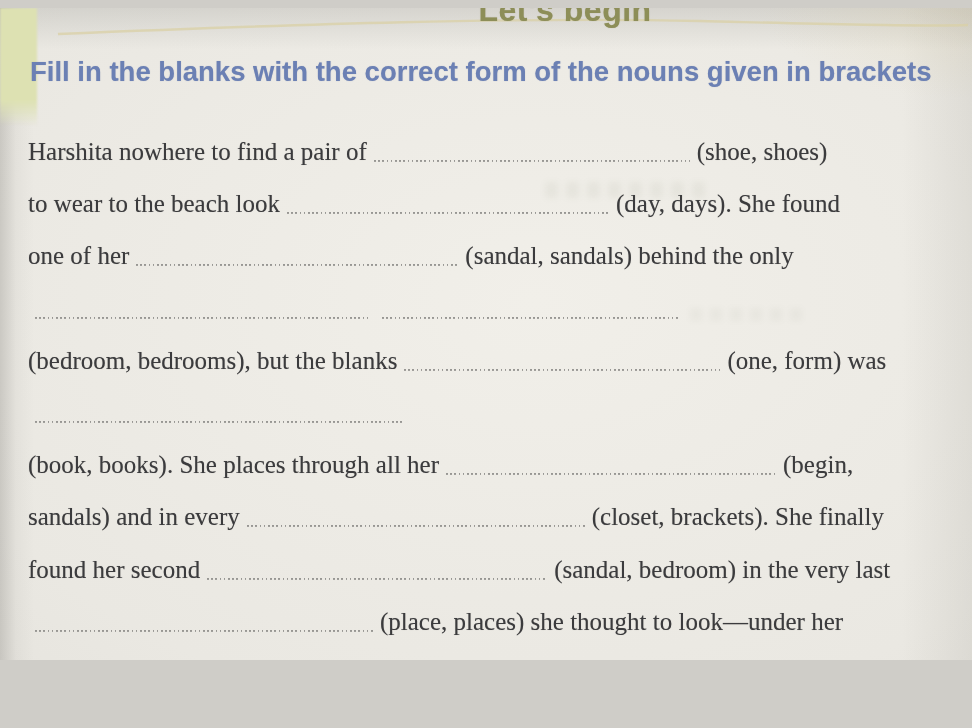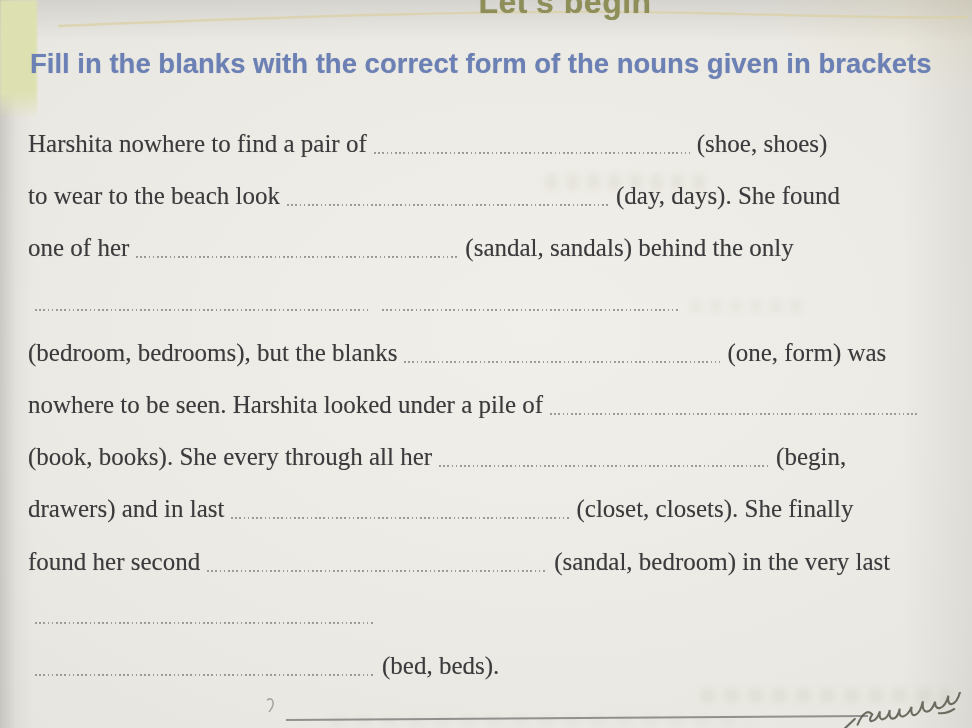--- a/index.html
+++ b/index.html
@@ -1,26 +1,27 @@
 <!DOCTYPE html>
 <html style="--accent-olive: #8d8e58; --heading-blue: #6b80b4; --ink: #3b3b3d; --dots: #8e8d8a; --strip-green: #dde1b2; --rule-tan: #d9d0a6;"><head>
 <meta charset="utf-8">
 <style>
   html,body{margin:0;padding:0;background:#cfcdc8;}
   .photo{
     position:relative;
-    width:972px;height:728px;
+    width:972px;height:652px;
     overflow:hidden;
     background:
       radial-gradient(300px 130px at 100% 0%, rgba(216,205,170,.30), transparent 70%),
       linear-gradient(90deg, rgba(105,103,98,.25), rgba(105,103,98,.06) 16px, transparent 34px),
       linear-gradient(180deg, rgba(100,100,95,.16), transparent 42px),
       linear-gradient(270deg, rgba(140,138,130,.14), transparent 70px),
       radial-gradient(1150px 760px at 55% 45%, #f1efe9 0%, #eae8e2 55%, #e1dfd9 92%);
     font-family:"Liberation Serif", serif;
+    margin-top:8px;
   }
   .green-strip{
     position:absolute;left:0;top:0;width:37px;height:118px;
     background:linear-gradient(180deg, var(--strip-green), var(--strip-green) 78%, rgba(221,225,178,0));
     filter:blur(1.2px);
   }
   .banner{
     position:absolute;top:-16px;left:160px;width:810px;
     text-align:center;
     font-family:"Liberation Sans", sans-serif;
@@ -79,25 +80,25 @@
   <div class="banner">Let’s begin</div>
 
   <h1 class="prompt">Fill in the blanks with the correct form of the nouns given in brackets</h1>
 
   <div class="body">
       <div class="line"><span class="seg">Harshita nowhere to find a pair of</span><span class="blank" style="width: 316px;"></span><span class="seg">(shoe, shoes)</span></div>
       <div class="line"><span class="seg">to wear to the beach look</span><span class="blank" style="width: 322px;"></span><span class="seg">(day, days). She found</span></div>
       <div class="line"><span class="seg">one of her</span><span class="blank" style="width: 322px;"></span><span class="seg">(sandal, sandals) behind the only</span></div>
       <div class="line"><span class="blank" style="width: 333px;"></span><span class="blank" style="width: 296px;"></span></div>
       <div class="line"><span class="seg">(bedroom, bedrooms), but the blanks</span><span class="blank" style="width: 316px;"></span><span class="seg">(one, form) was</span></div>
-      <div class="line"><span class="seg">nowhere to be seen. Harshita looked under a pile of</span><span class="blank" style="width: 370px;"></span></div>
-      <div class="line"><span class="seg">(book, books). She every through all her</span><span class="blank" style="width: 330px;"></span><span class="seg">(begin,</span></div>
-      <div class="line"><span class="seg">drawers) and in last</span><span class="blank" style="width: 338px;"></span><span class="seg">(closet, closets). She finally</span></div>
+      <div class="line"><span class="blank" style="width: 370px;"></span></div>
+      <div class="line"><span class="seg">(book, books). She places through all her</span><span class="blank" style="width: 330px;"></span><span class="seg">(begin,</span></div>
+      <div class="line"><span class="seg">sandals) and in every</span><span class="blank" style="width: 338px;"></span><span class="seg">(closet, brackets). She finally</span></div>
       <div class="line"><span class="seg">found her second</span><span class="blank" style="width: 340px;"></span><span class="seg">(sandal, bedroom) in the very last</span></div>
-      <div class="line"><span class="blank" style="width: 338px;"></span></div>
+      <div class="line"><span class="blank" style="width: 338px;"></span><span class="seg">(place, places) she thought to look—under her</span></div>
       <div class="line"><span class="blank" style="width: 340px;"></span><span class="seg">(bed, beds).</span></div>
     </div>
 
   <div class="smudge s1"></div>
   <div class="smudge s2"></div>
   <div class="smudge s3"></div>
   <div class="smudge s4"></div>
 
   <div class="bottom-rule"></div>
 

